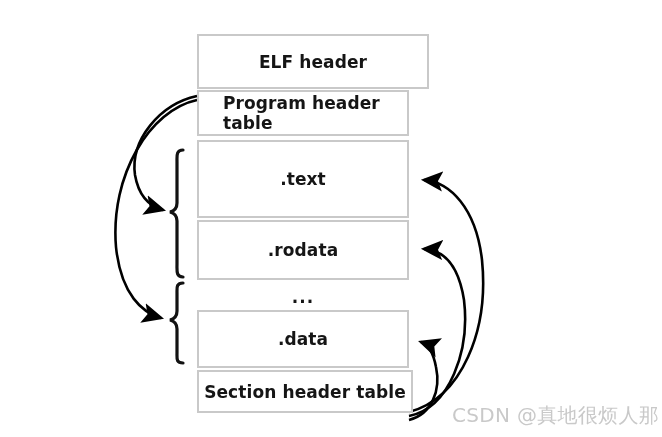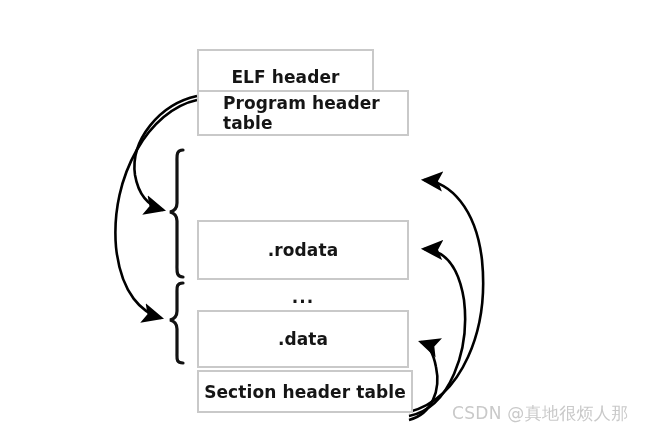--- a/index.html
+++ b/index.html
@@ -39,21 +39,21 @@
     background: #ffffff;
     border: 2px solid #c9c9c9;
     display: flex;
     align-items: center;
     justify-content: center;
     color: #151515;
     font-weight: bold;
     letter-spacing: 0.1px;
   }
 
-  .box-elf-header      { left: 197px; top: 34px;  width: 177px; height: 55px; font-size: 17px; margin-top: 15px; }
+  .box-elf-header      { left: 197px; top: 34px;  width: 232px; height: 55px; font-size: 17px; }
   .box-program-header  { left: 197px; top: 90px;  width: 212px; height: 46px; font-size: 17px; padding-left: 24px; }
   .box-text            { left: 197px; top: 140px; width: 212px; height: 78px; font-size: 17px; }
   .box-rodata          { left: 197px; top: 220px; width: 212px; height: 60px; font-size: 17px; }
   .box-data            { left: 197px; top: 310px; width: 212px; height: 58px; font-size: 17px; }
   .box-section-header  { left: 197px; top: 370px; width: 216px; height: 43px; font-size: 17px; }
 
   
   .ellipsis-label {
     position: absolute;
     left: 197px;
@@ -67,21 +67,21 @@
     font-weight: bold;
     color: #151515;
     letter-spacing: 1px;
   }
 
   
   .watermark {
     position: absolute;
     left: 452px;
     top: 402px;
-    font-size: 17px;
+    font-size: 20px;
     color: #c9c9c9;
     white-space: nowrap;
     letter-spacing: 0.3px;
     font-family: "DejaVu Sans", "Liberation Sans", sans-serif;
   }
 </style>
 </head>
 <body>
 
 <div id="diagram-root">
@@ -141,20 +141,21 @@
       <path d="M409,420
                C432,414 441,390 436,367
                C433,351 427,344 421,342" fill="none" stroke="#000000" stroke-width="2.6" marker-end="url(#arrowhead)"></path>
     </g>
   </svg>
 
   <div class="elf-box box-elf-header">ELF header</div>
 
   <div class="elf-box box-program-header">Program header table</div>
 
+  <div class="elf-box box-text">.text</div>
 
   <div class="elf-box box-rodata">.rodata</div>
 
   <div class="ellipsis-label">...</div>
 
   <div class="elf-box box-data">.data</div>
 
   <div class="elf-box box-section-header">Section header table</div>
 
   <div class="watermark">CSDN @真地很烦人那</div>

